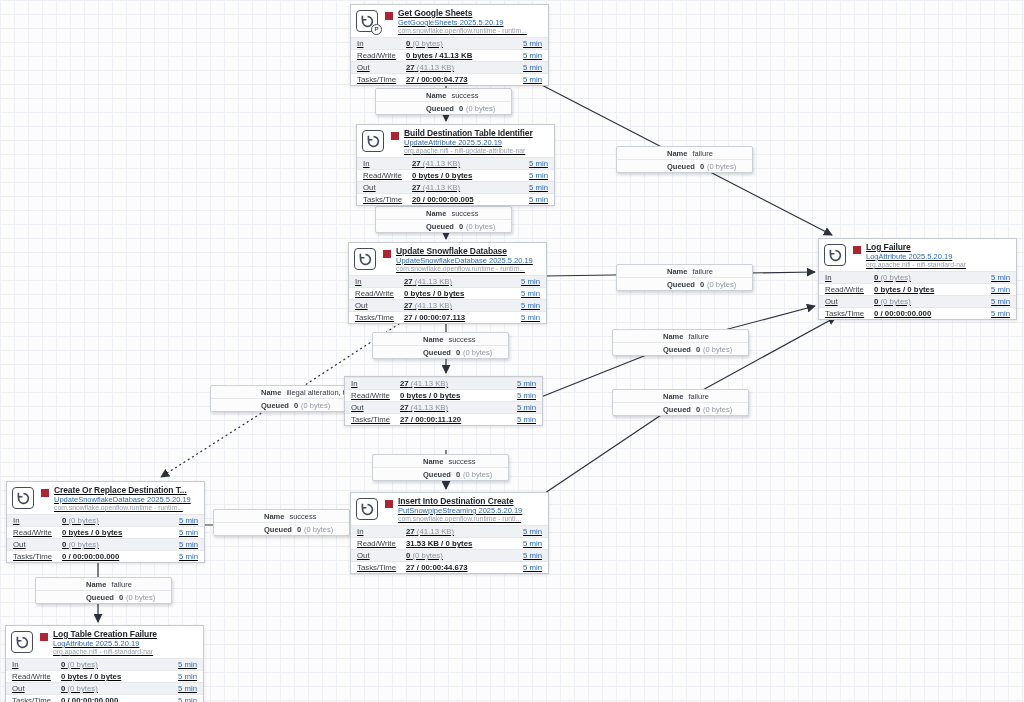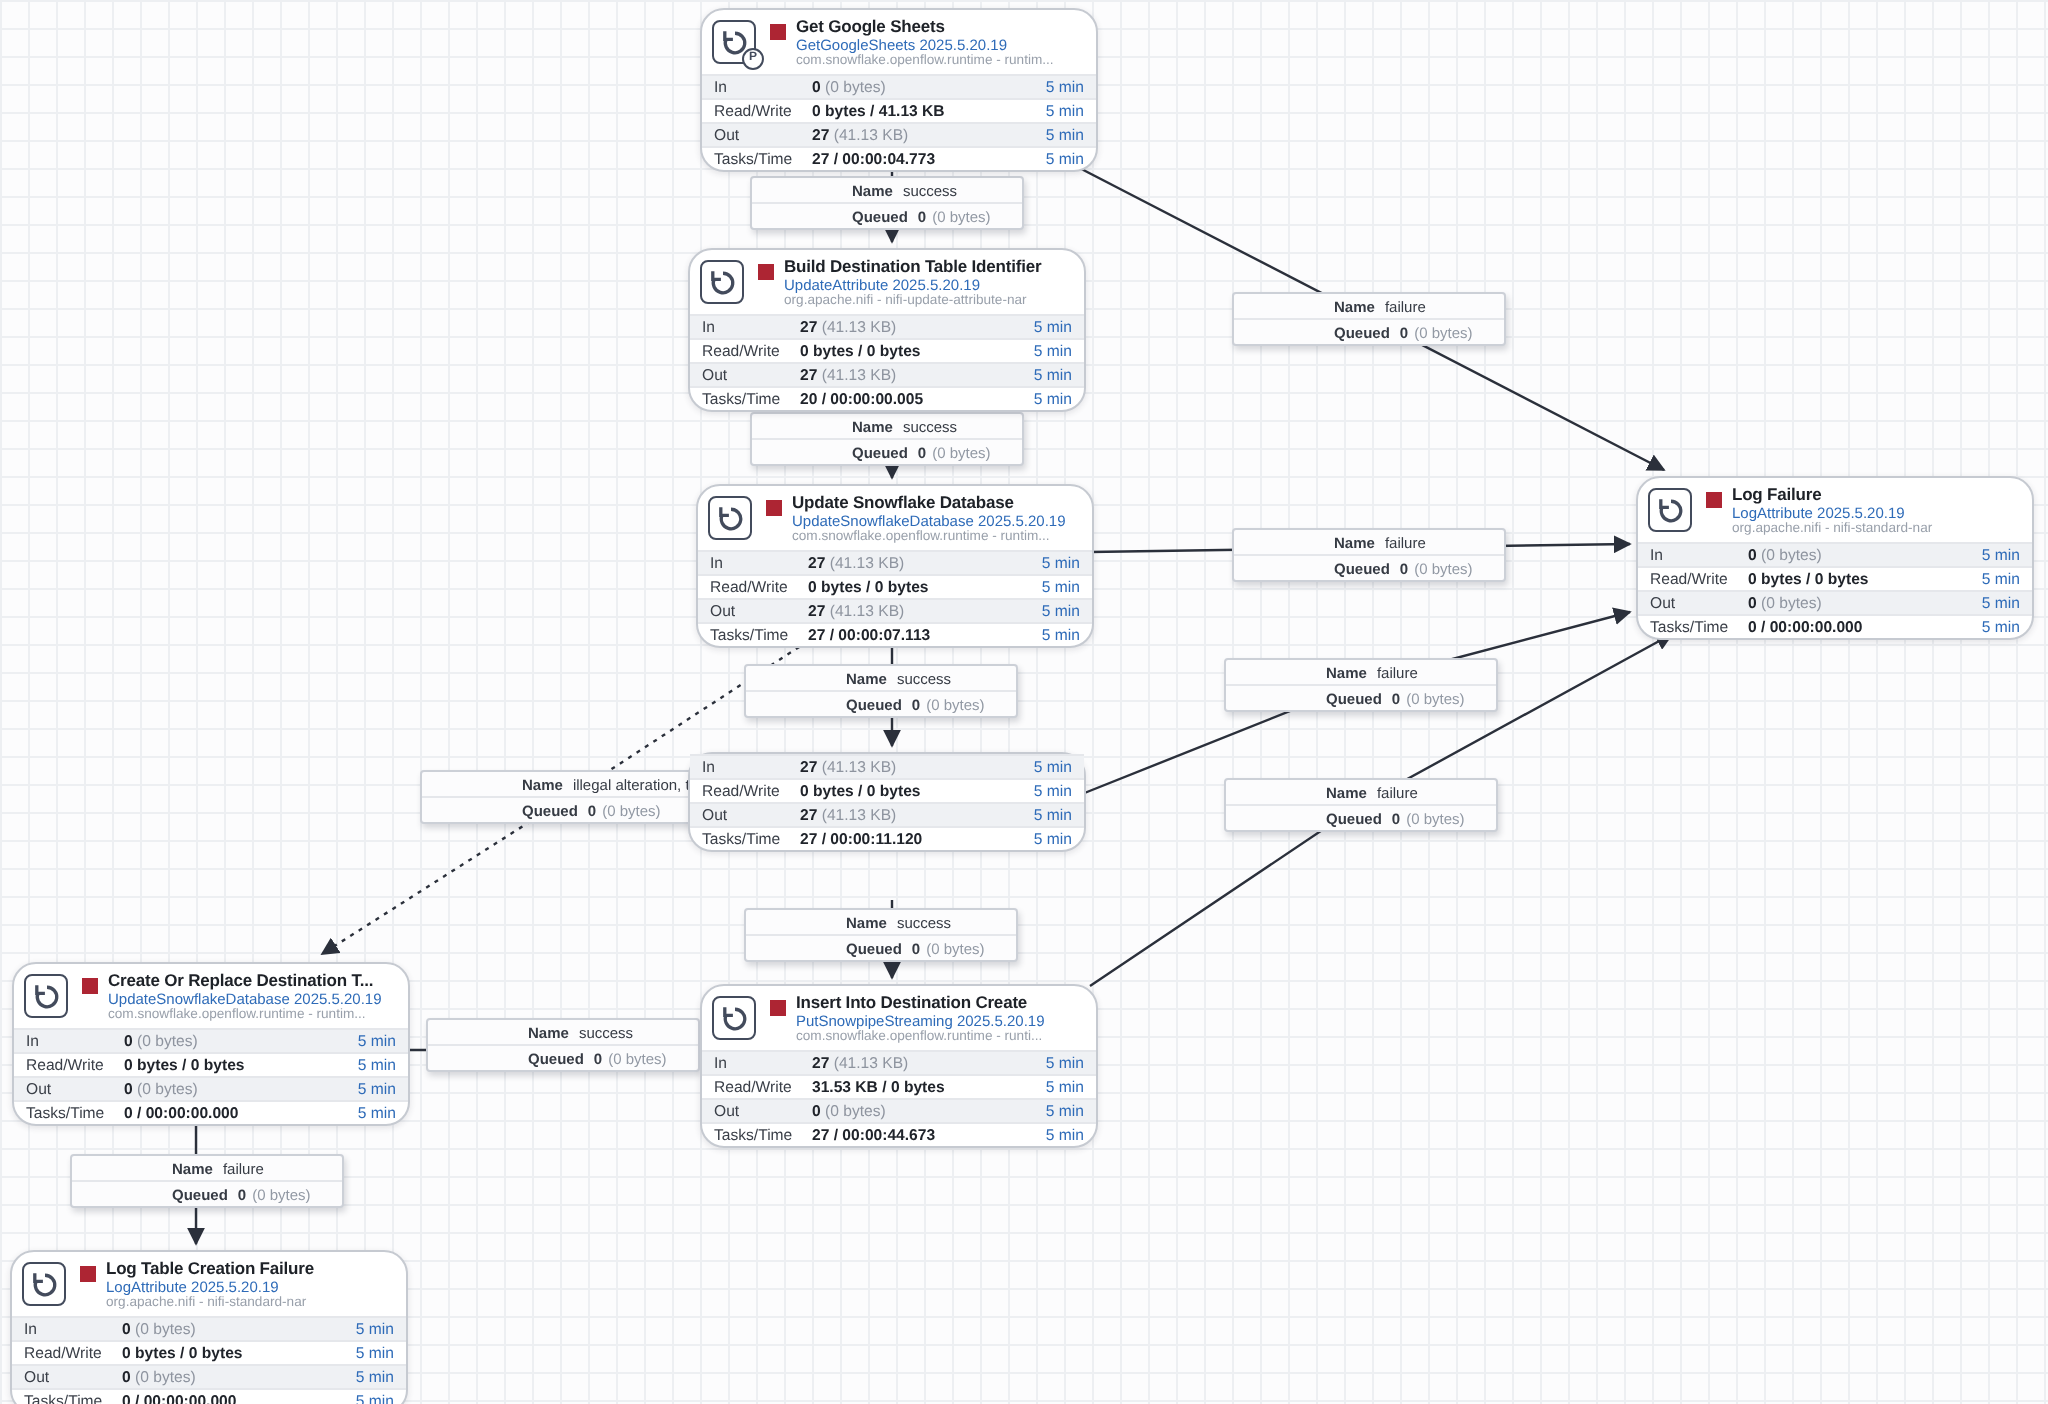--- a/index.html
+++ b/index.html
@@ -8,22 +8,23 @@
     font-family:"Liberation Sans",sans-serif;
     background-color:#fcfcfd;
     background-image:
       linear-gradient(#edeff2 1px, transparent 1px),
       linear-gradient(90deg,#edeff2 1px, transparent 1px);
     background-size:14px 14px;
   }
   #edges{position:absolute;left:0;top:0;z-index:1;}
   .proc{
     position:absolute;z-index:3;width:197px;background:#fff;
-    border:1px solid #c6cad1;border-radius:12px;
+    border:1px solid #c6cad1;border-radius:0;
     box-shadow:0 1px 3px rgba(40,45,60,.12);
+    text-decoration:underline;
   }
   .proc-header{display:flex;align-items:flex-start;padding:3px 6px 2px 5px;}
   .proc-icon{
     position:relative;flex:0 0 auto;width:20px;height:20px;margin-top:2px;
     border:1.5px solid #434b5c;border-radius:4px;
     display:flex;align-items:center;justify-content:center;background:#fff;
   }
   .pbadge{
     position:absolute;right:-5px;bottom:-4px;width:9px;height:9px;background:#fff;
     border:1.5px solid #434b5c;border-radius:50%;
@@ -230,21 +231,21 @@
       <span class="stat-label">Out</span>
       <span class="stat-value"><b>27</b> <span class="stat-paren">(41.13 KB)</span></span>
       <span class="stat-time">5 min</span>
     </div>
     <div class="stat-row">
       <span class="stat-label">Tasks/Time</span>
       <span class="stat-value"><b>27 / 00:00:04.773</b> <span class="stat-paren"></span></span>
       <span class="stat-time">5 min</span>
     </div>
   </div>
-      <div class="proc" style="left: 344px; top: 124px;">
+      <div class="proc" style="left: 356px; top: 124px;">
     <div class="proc-header">
       <div class="proc-icon">
         <svg viewBox="0 0 20 20" width="15" height="15">
           <path d="M10 3.5 a6.5 6.5 0 1 1 -5.9 3.8" fill="none" stroke="#434b5c" stroke-width="2.2"></path>
           <path d="M3.2 2.2 v5.4 h5.4" fill="none" stroke="#434b5c" stroke-width="2.2"></path>
         </svg>
 
       </div>
       <span class="state-square"></span>
       <div class="proc-titles">

